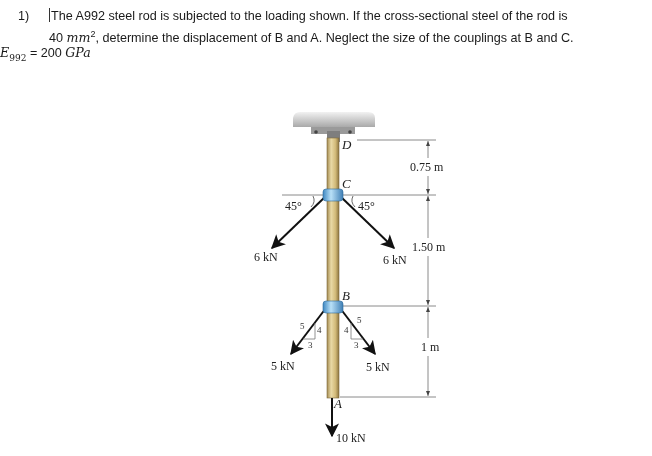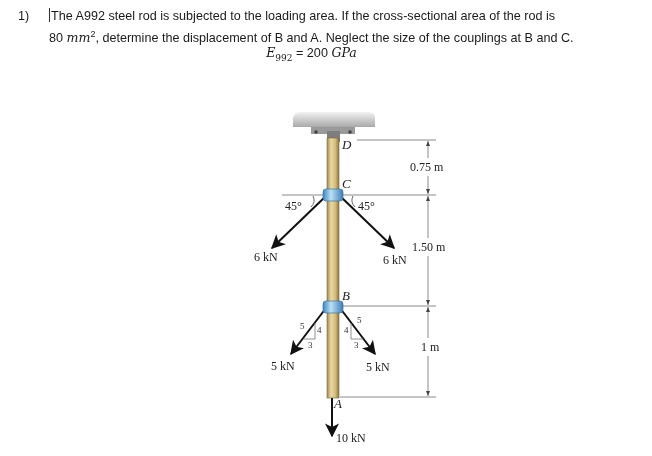--- a/index.html
+++ b/index.html
@@ -1,40 +1,40 @@
 <!DOCTYPE html>
 <html><head>
 <meta charset="utf-8">
 <style>
   html, body { margin:0; padding:0; background:#ffffff; }
   body { width:652px; height:456px; position:relative; overflow:hidden; font-family:"Liberation Sans", sans-serif; color:#1a1a1a; }
   .problem { position:absolute; left:0; top:0; width:652px; font-size:12.6px; line-height:18px; }
   .line1 { position:absolute; left:18px; top:7px; white-space:nowrap; }
   .line2 { position:absolute; left:49px; top:25px; white-space:nowrap; }
-  .line3 { position:absolute; left:0; width:623px; top:44px; text-align:center; white-space:nowrap; }
+  .line3 { position:absolute; left:0; width:623px; top:44px; text-align:left; white-space:nowrap; }
   .num { display:inline-block; width:31px; }
   .cursor { display:inline-block; width:1px; height:14px; background:#333; vertical-align:-2px; margin-right:1px; }
   .math { font-family:"DejaVu Serif", serif; font-style:italic;margin-top:44px; }
   .mathup { font-family:"DejaVu Serif", serif; }
   sup { font-size:9px; }
   sub { font-size:9px; }
   svg { position:absolute; left:0; top:0; }
   .lbl { font-family:"Liberation Serif", serif; font-size:12px; fill:#222; }
   .ilbl { font-family:"Liberation Serif", serif; font-style:italic; font-size:13px; fill:#222; }
   .slbl { font-family:"Liberation Serif", serif; font-size:9px; fill:#333; }
 </style>
 </head>
 <body>
 
 <div class="problem">
   <div class="line1">
-    <span class="num">1)</span><span class="cursor"></span><span>The A992 steel rod is subjected to the loading area.  If the cross-sectional area of the rod is</span>
+    <span class="num">1)</span><span class="cursor"></span><span>The A992 steel rod is subjected to the loading shown.  If the cross-sectional steel of the rod is</span>
   </div>
   <div class="line2">
-    <span>80 </span><span class="math">mm</span><sup>2</sup><span>, determine the displacement of B and A.  Neglect the size of the couplings at B and C.</span>
+    <span>40 </span><span class="math">mm</span><sup>2</sup><span>, determine the displacement of B and A.  Neglect the size of the couplings at B and C.</span>
   </div>
   <div class="line3">
     <span class="math">E</span><sub class="mathup">992</sub><span> = 200 </span><span class="math">GPa</span>
   </div>
 </div>
 
 <svg width="652" height="456" viewBox="0 0 652 456">
   <defs>
     <linearGradient id="rodGrad" x1="0" x2="1" y1="0" y2="0">
       <stop offset="0" stop-color="#a58c52"></stop>

